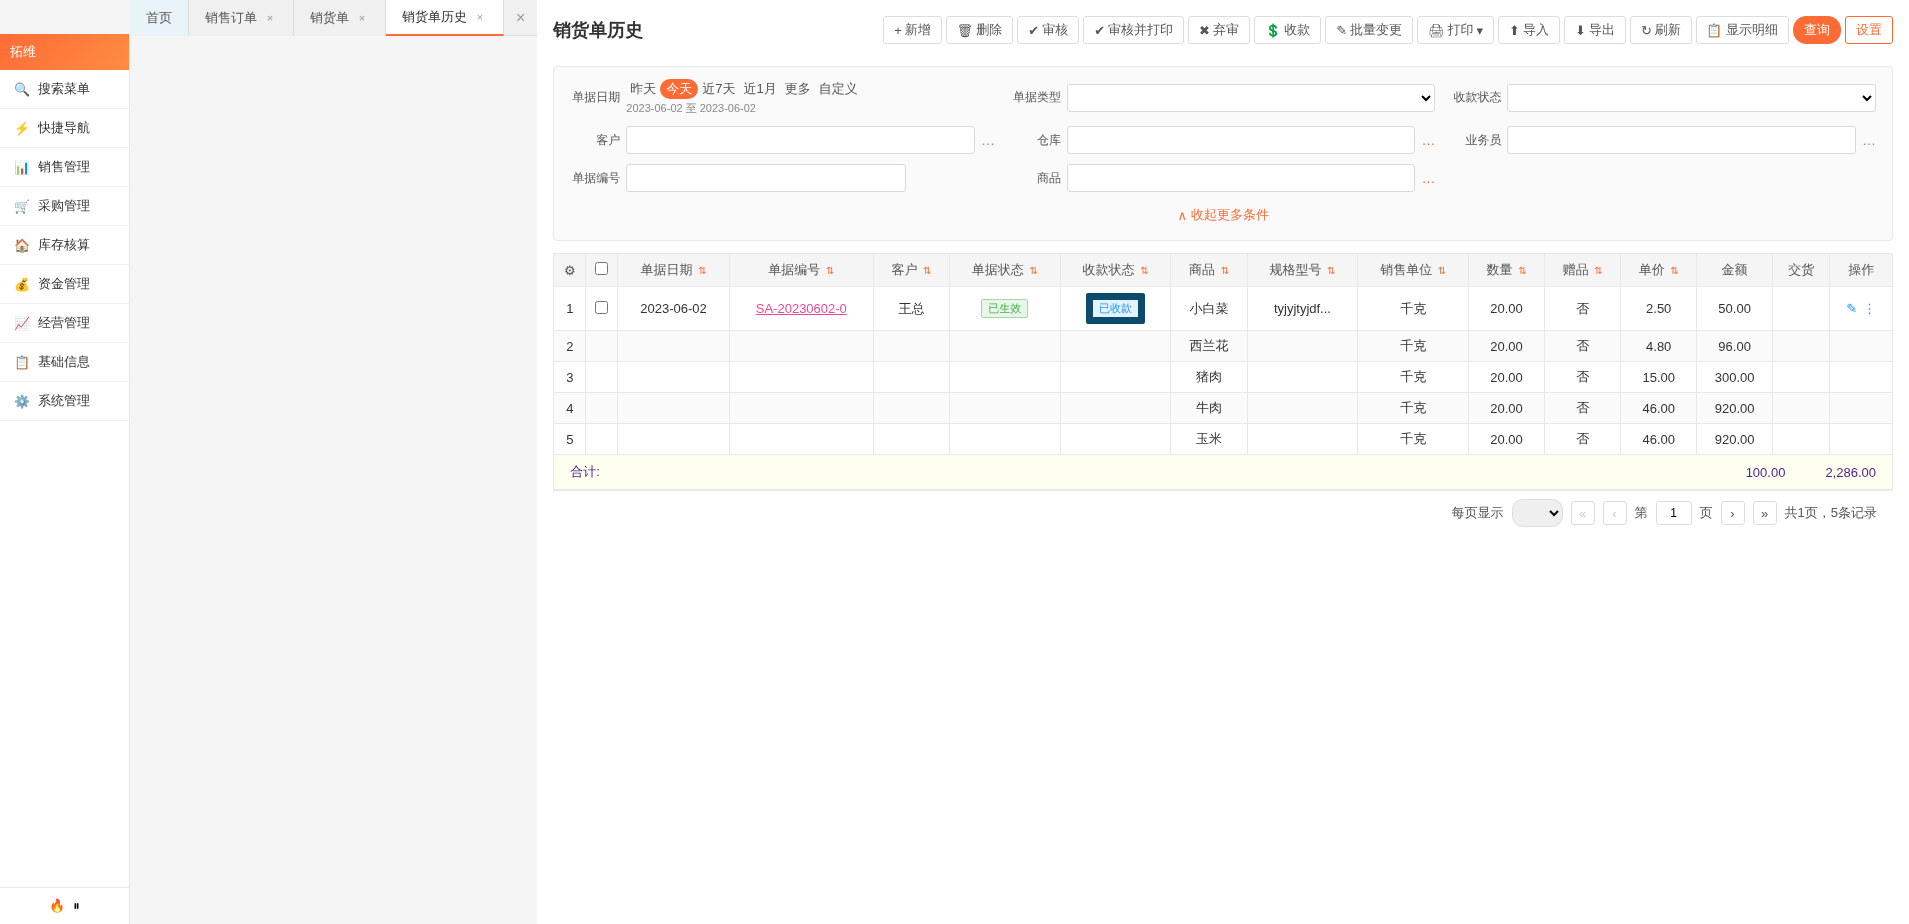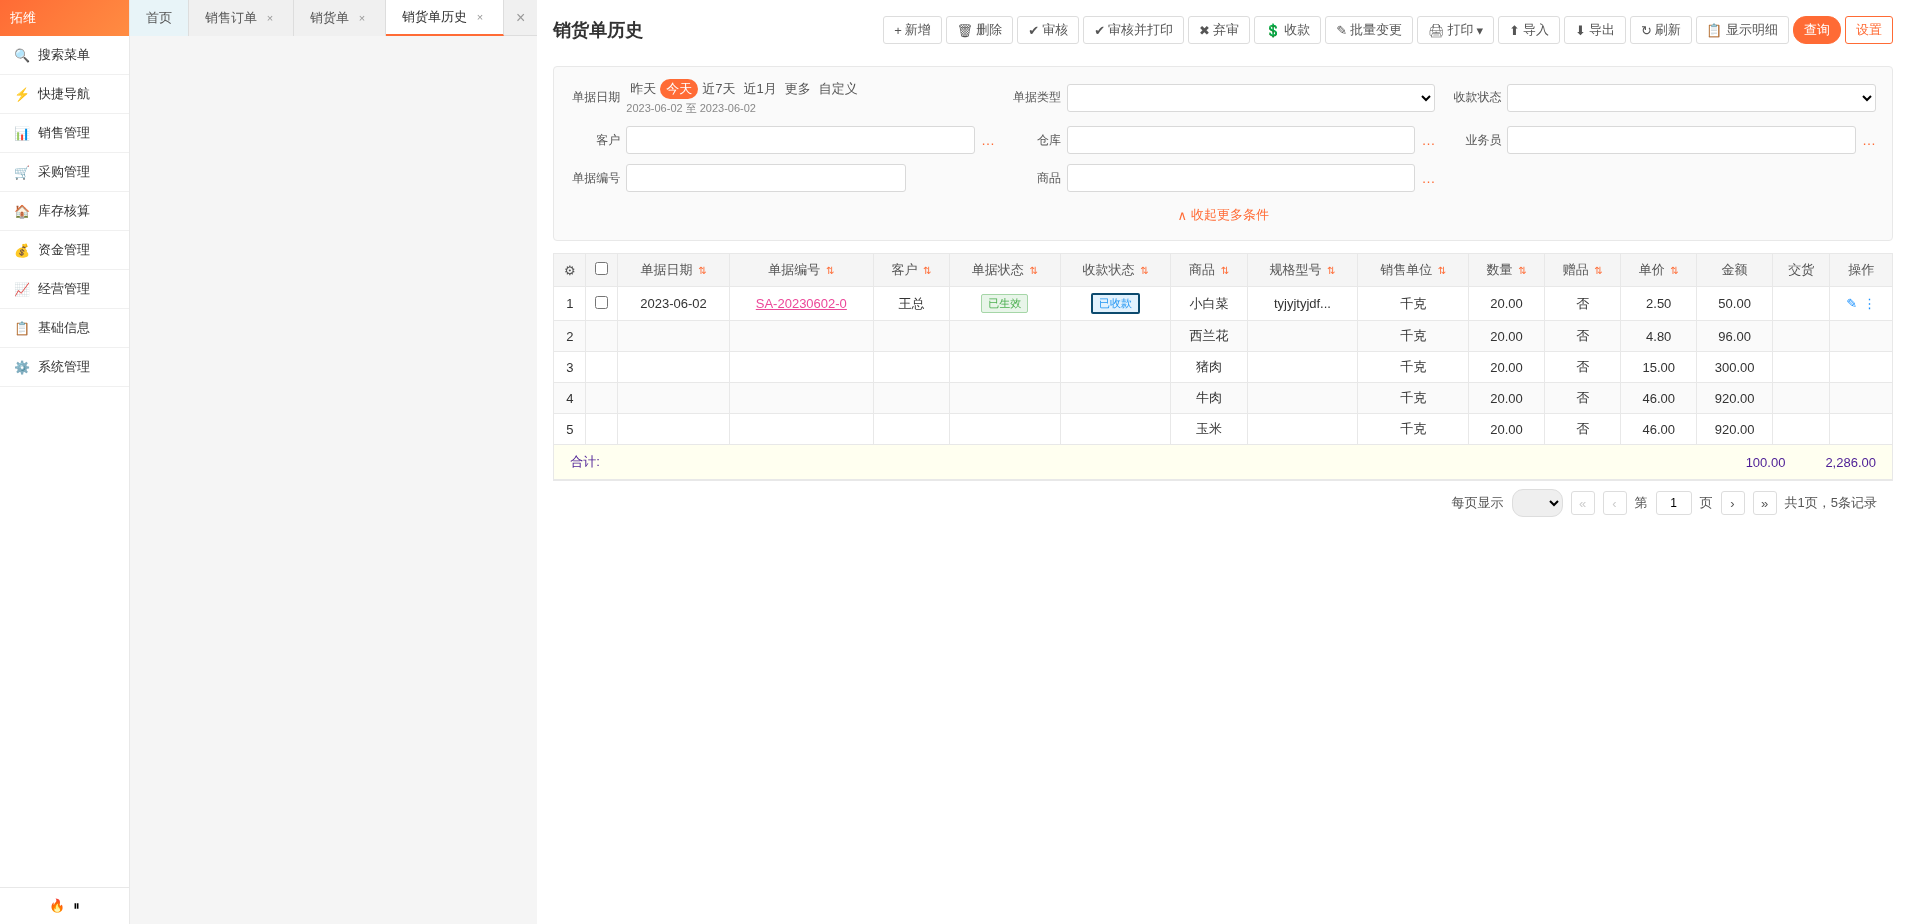--- a/index.html
+++ b/index.html
@@ -6,20 +6,21 @@
     body { display: flex; height: 924px; overflow: hidden; background: #f5f5f5; }
 
     
     .sidebar {
       width: 130px;
       background: #fff;
       border-right: 1px solid #e8e8e8;
       display: flex;
       flex-direction: column;
       flex-shrink: 0;
+      margin-top: 34px;
     }
     .sidebar-top {
       background: linear-gradient(135deg, #ff6b35, #ff8c42);
       color: #fff;
       padding: 8px 10px;
       font-size: 12px;
       display: flex;
       align-items: center;
       gap: 4px;
       height: 36px;
@@ -246,21 +247,21 @@
       white-space: nowrap;
     }
     .data-table thead th .sort-icon { color: #ff6b35; font-size: 10px; margin-left: 2px; }
     .badge {
       display: inline-block;
       padding: 1px 6px;
       border-radius: 2px;
       font-size: 11px;
     }
     .badge-green { background: #e8f5e9; color: #4caf50; border: 1px solid #a5d6a7; }
-    .badge-blue { background: #e3f2fd; color: #2196f3; border: 2px solid #0c4a6e; }
+    .badge-blue { background: #e3f2fd; color: #2196f3; border: 7px solid #0c4a6e; }
     .link { color: #ec4899; cursor: pointer; text-decoration: underline; }
 
     
     .table-footer {
       background: #fffff0;
       border: 1px solid #e8e8e8;
       padding: 8px 16px;
       display: flex;
       align-items: center;
       font-size: 12px;

